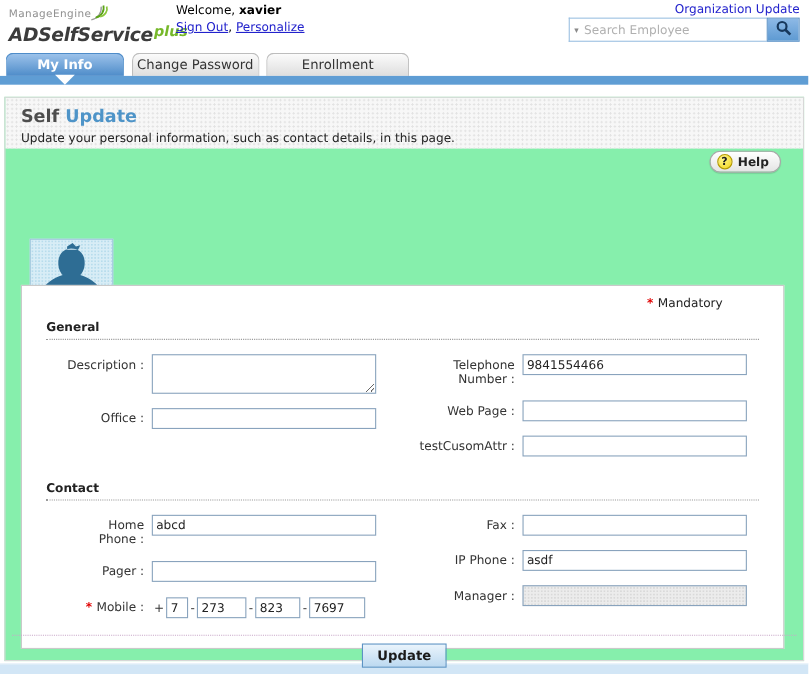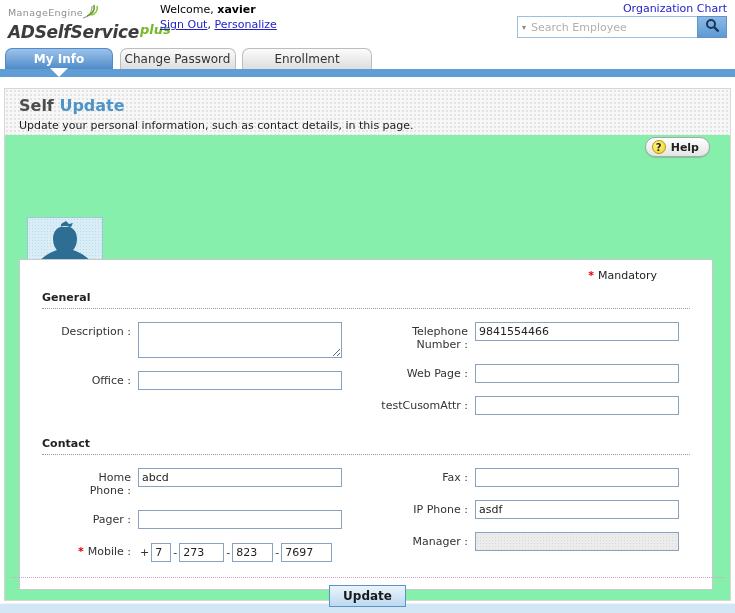--- a/index.html
+++ b/index.html
@@ -94,21 +94,21 @@
 
   <div class="welcome">
     <div>
       <span>Welcome, </span><b>xavier</b>
     </div>
     <div class="hlinks">
       <a>Sign Out</a><span>, </span><a>Personalize</a>
     </div>
   </div>
 
-  <a class="orgchart">Organization Chart</a>
+  <a class="orgchart">Organization Update</a>
 
   <div class="searchbox">
     <div class="search-input-wrap">
       <span class="dd-arrow">▾</span>
       <input class="search-input" type="text" placeholder="Search Employee" style="">
     </div>
     <div class="search-btn">
       <span><svg width="15" height="15" viewBox="0 0 15 15">
             <circle cx="6" cy="6" r="4" fill="none" stroke="#17385c" stroke-width="2"></circle>
             <line x1="9" y1="9" x2="13.5" y2="13.5" stroke="#17385c" stroke-width="2.4"></line>

